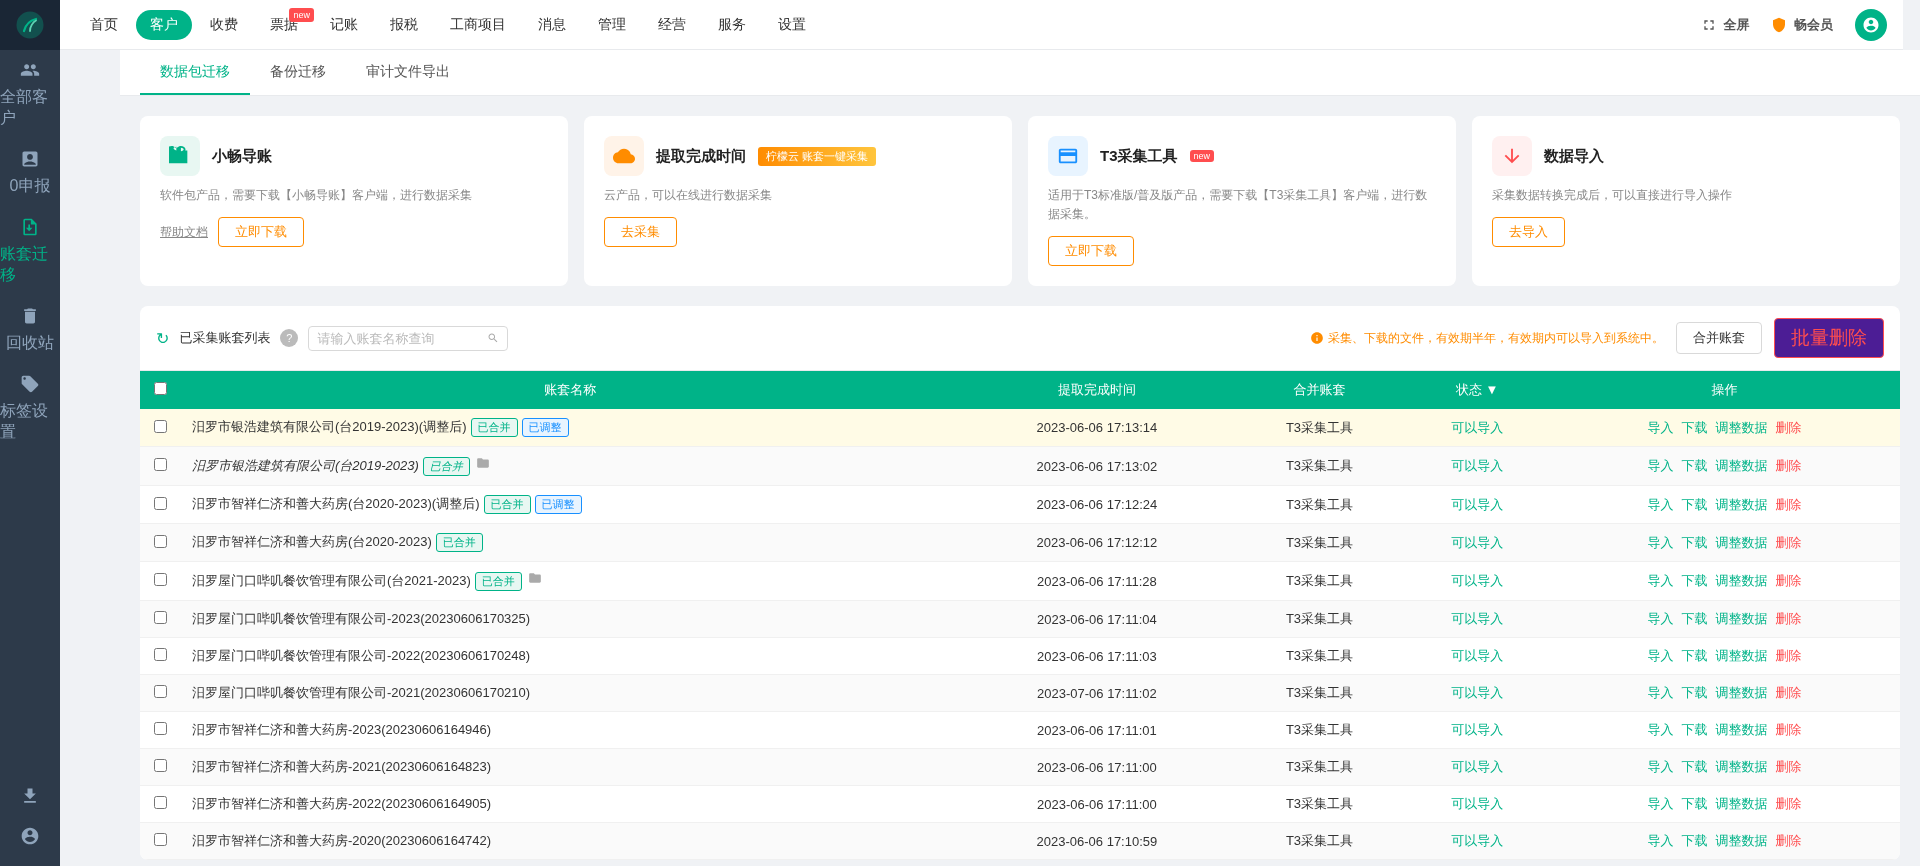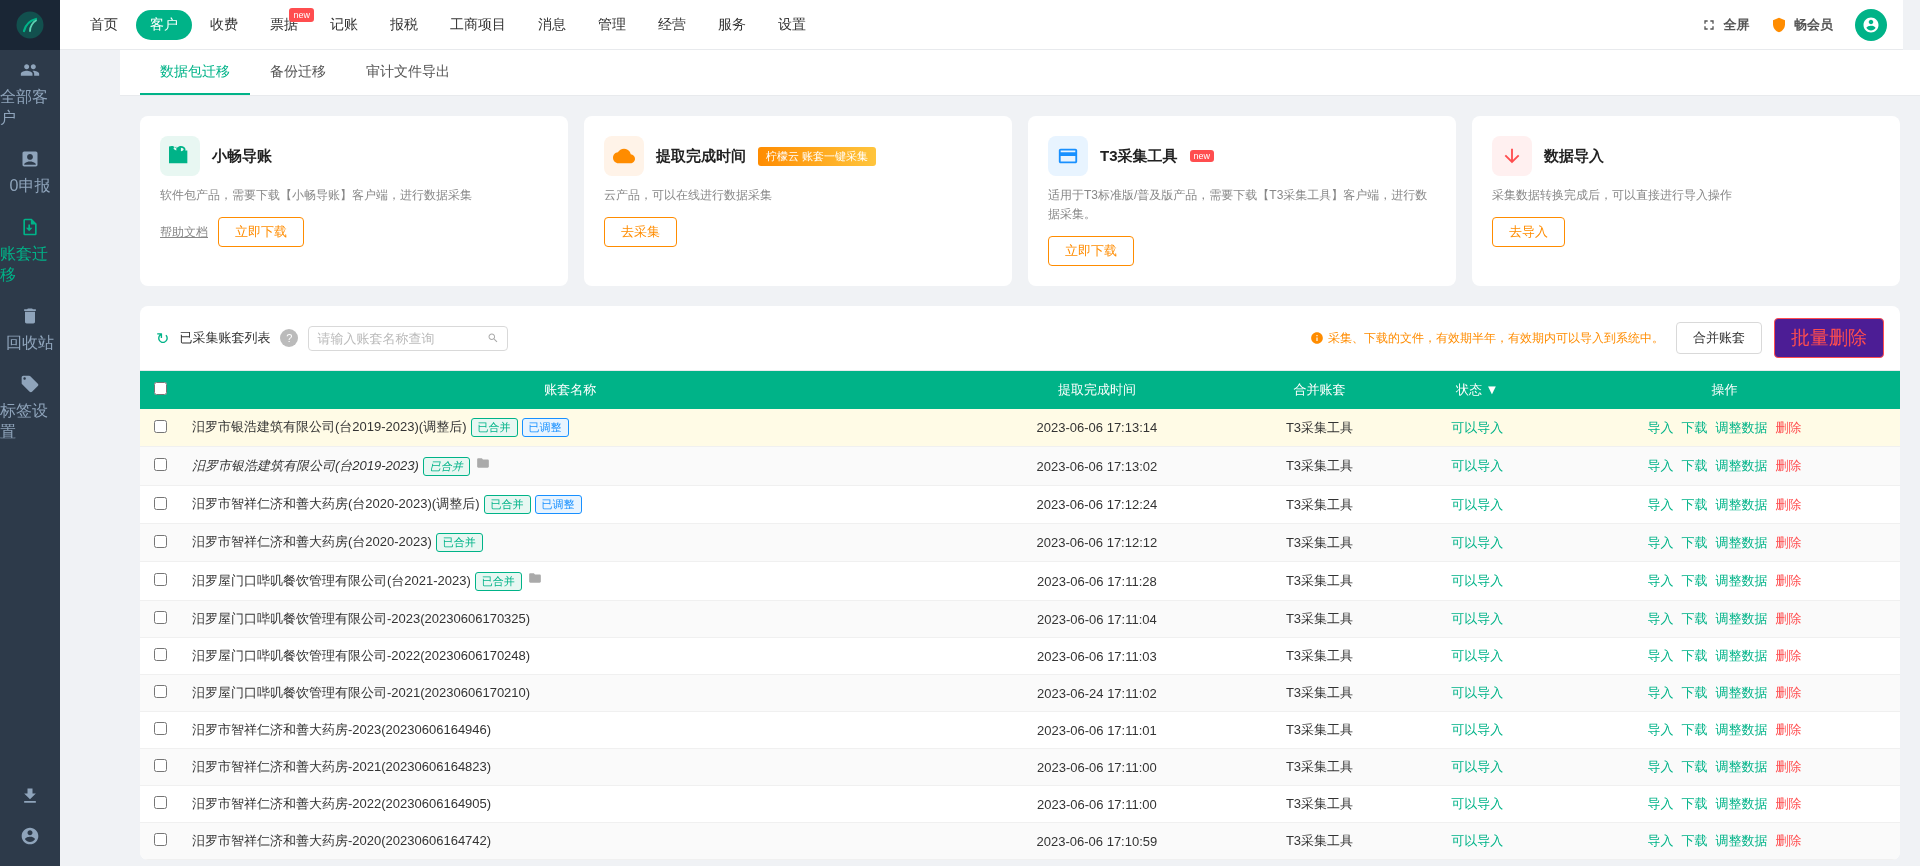--- a/index.html
+++ b/index.html
@@ -622,21 +622,21 @@
               <td><input type="checkbox" style=""></td>
               <td style="text-align: left;"><span>汨罗屋门口哔叽餐饮管理有限公司-2022(20230606170248)</span></td>
               <td>2023-06-06 17:11:03</td>
               <td>T3采集工具</td>
               <td><span class="status-badge">可以导入</span></td>
               <td><span class="action-link">导入</span><span class="action-link">下载</span><span class="action-link">调整数据</span><span class="action-link red">删除</span></td>
             </tr>
             <tr>
               <td><input type="checkbox" style=""></td>
               <td style="text-align: left;"><span>汨罗屋门口哔叽餐饮管理有限公司-2021(20230606170210)</span></td>
-              <td>2023-06-24 17:11:02</td>
+              <td>2023-07-06 17:11:02</td>
               <td>T3采集工具</td>
               <td><span class="status-badge">可以导入</span></td>
               <td><span class="action-link">导入</span><span class="action-link">下载</span><span class="action-link">调整数据</span><span class="action-link red">删除</span></td>
             </tr>
             <tr>
               <td><input type="checkbox" style=""></td>
               <td style="text-align: left;"><span>汨罗市智祥仁济和善大药房-2023(20230606164946)</span></td>
               <td>2023-06-06 17:11:01</td>
               <td>T3采集工具</td>
               <td><span class="status-badge">可以导入</span></td>

